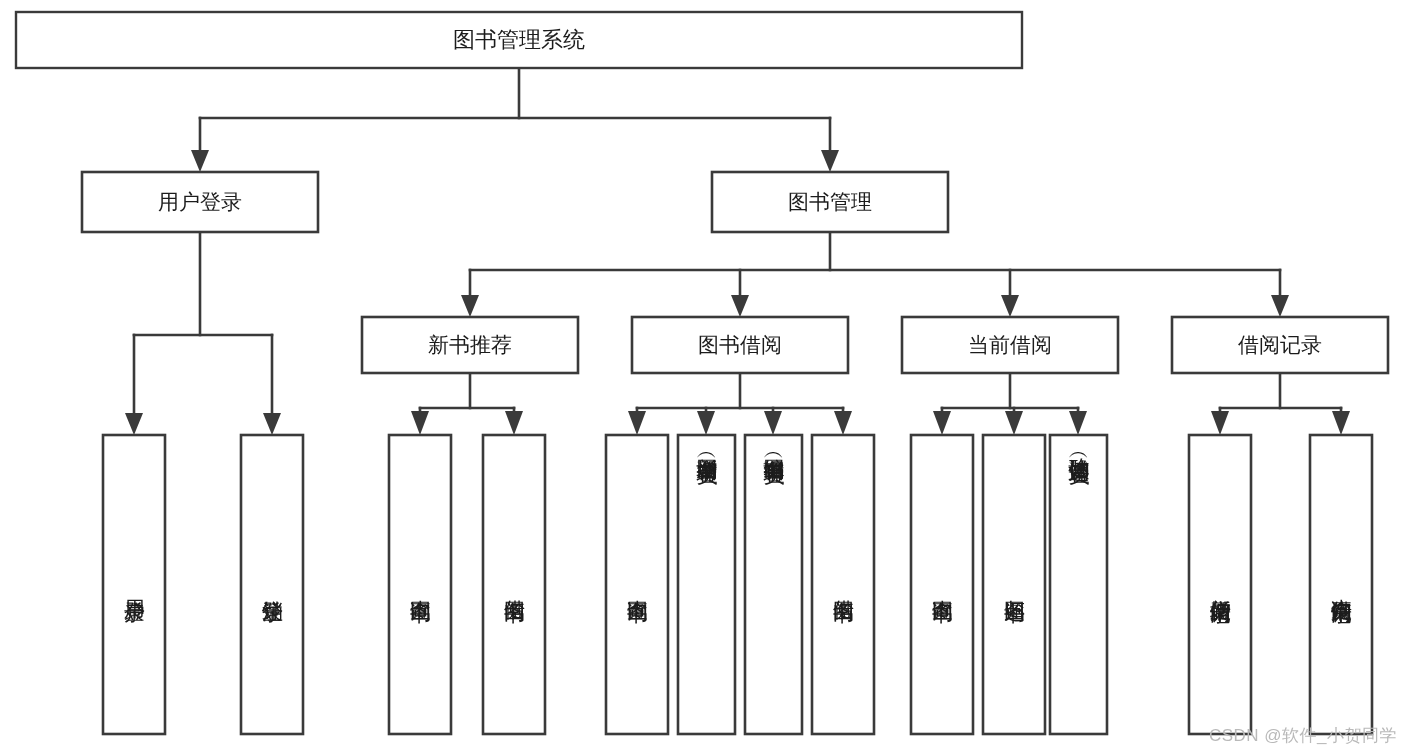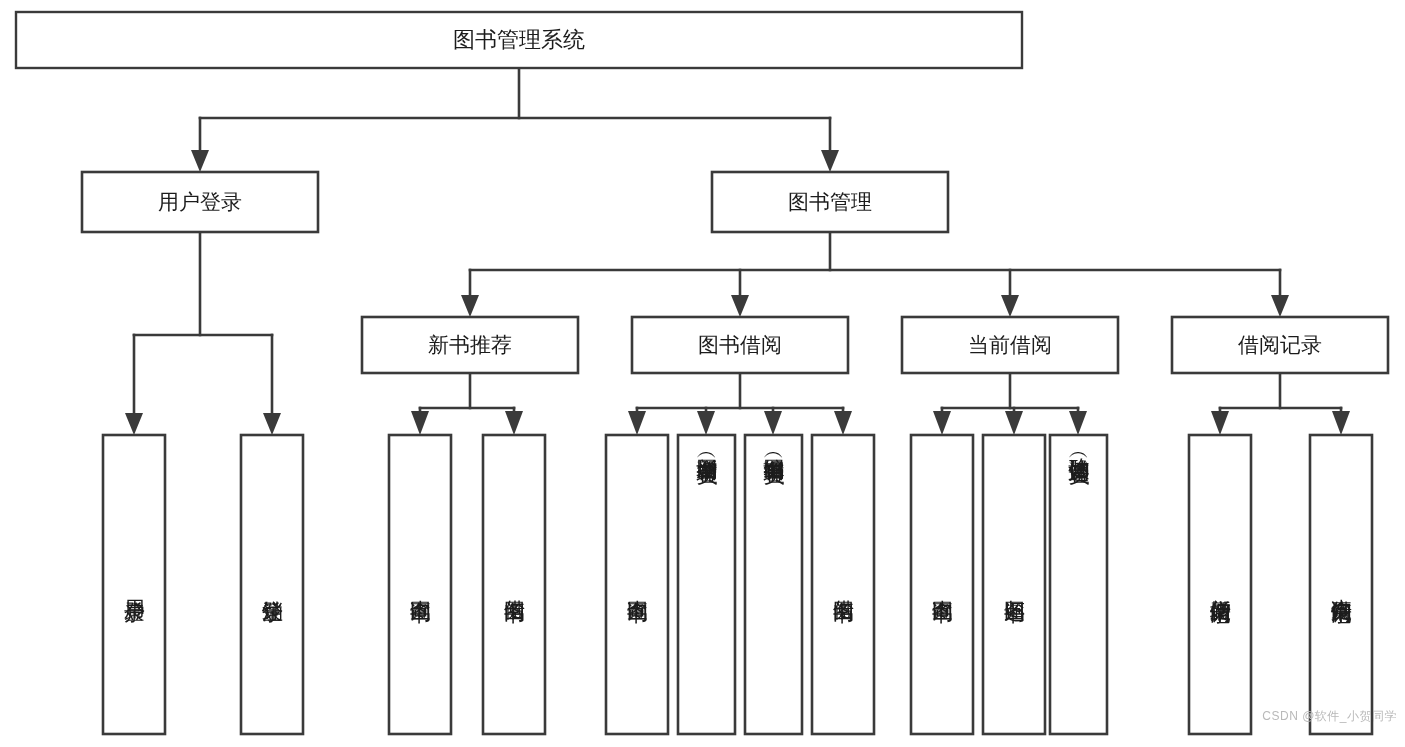--- a/index.html
+++ b/index.html
@@ -68,23 +68,23 @@
     font-size: 21px;
     line-height: 1.18;
     color: #1c1c1c;
     letter-spacing: 1px;
     white-space: nowrap;
     text-align: center;
   }
   .watermark {
     position: absolute;
     right: 8px;
-    bottom: 22px;
-    font-family: "Liberation Sans", "DejaVu Sans", sans-serif;
-    font-size: 12px;
+    bottom: 0;
+    font-family: "Liberation Sans", "DejaVu Sans", sans-serif;
+    font-size: 17px;
     color: #b9b9b9;
     letter-spacing: 0.5px;
     white-space: nowrap;
   }
 </style>
 </head>
 <body>
 
 <div id="diagram-root">
   <svg class="tree" viewBox="0 0 1405 747" xmlns="http://www.w3.org/2000/svg">

